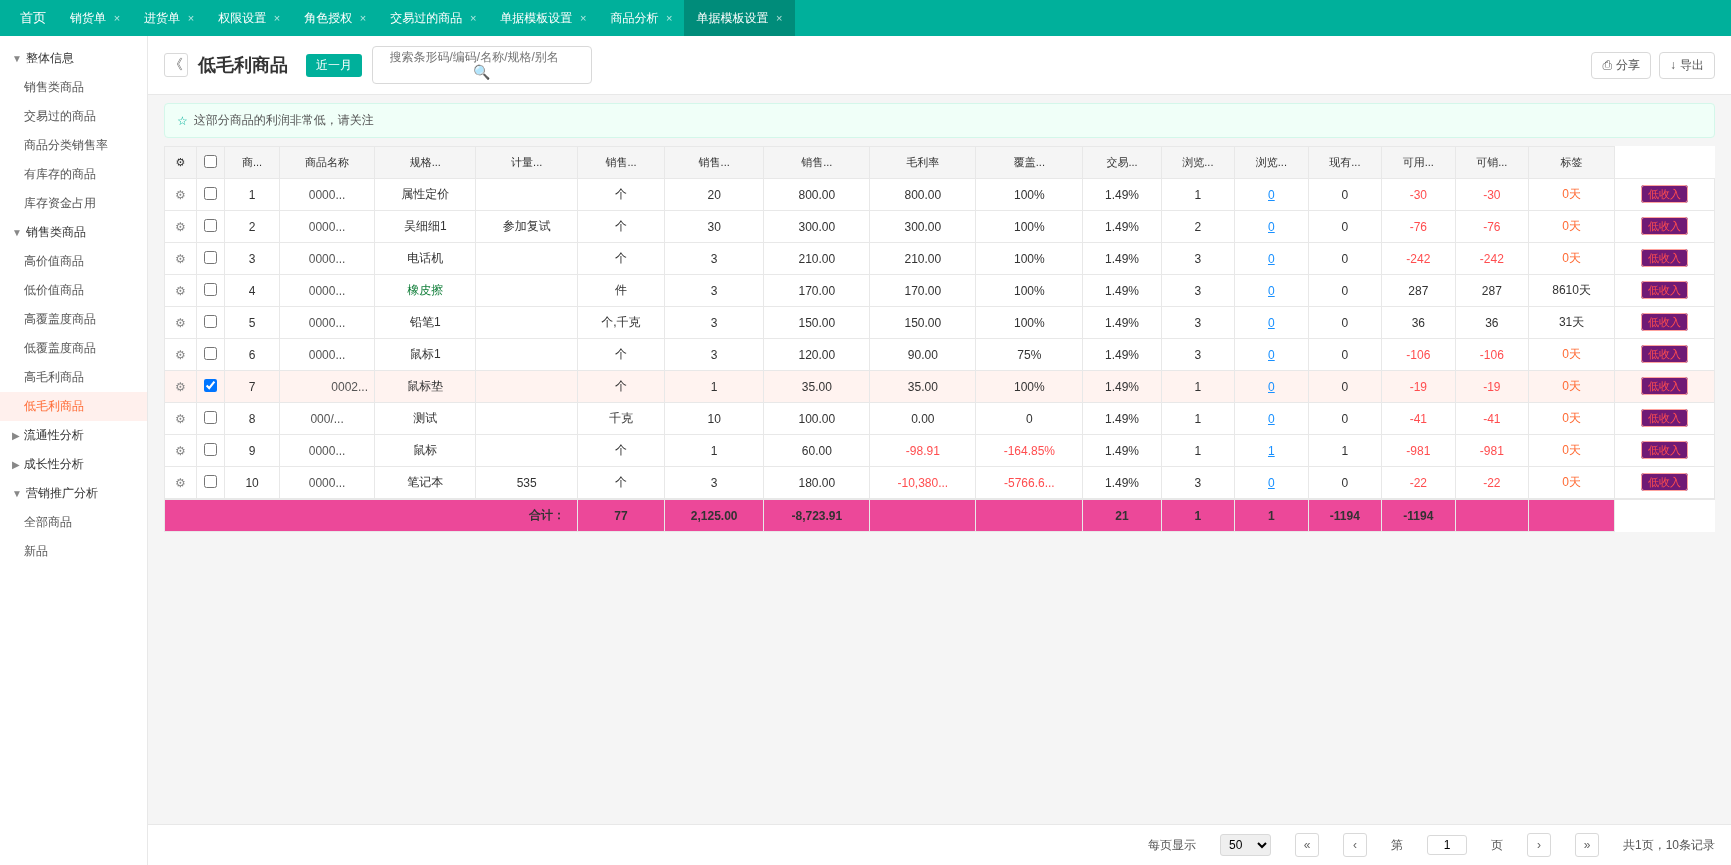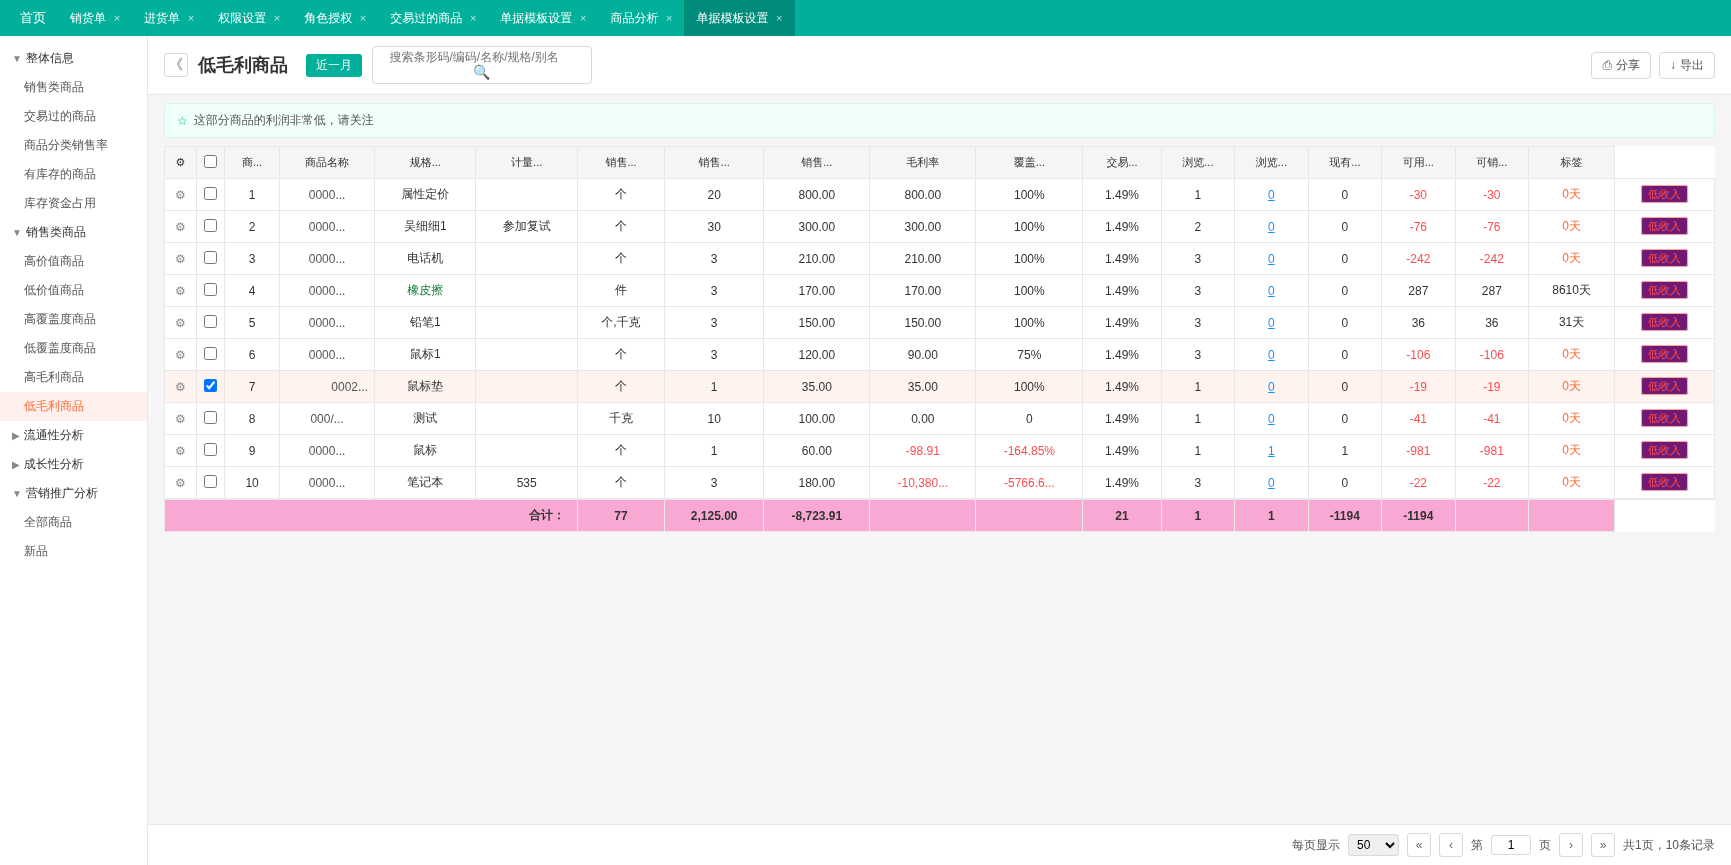--- a/index.html
+++ b/index.html
@@ -45,25 +45,25 @@
     thead tr { background: #f5f5f5; }
     th { padding: 8px 6px; border: 1px solid #e8e8e8; color: #333; font-weight: normal; text-align: center; font-size: 11px; white-space: nowrap; position: sticky; top: 0; background: #f5f5f5; z-index: 1; }
     td { padding: 7px 6px; border: 1px solid #e8e8e8; text-align: center; color: #333; font-size: 12px; white-space: nowrap; }
     tbody tr.selected { background: #fff3f0; }
     .tag-badge { padding: 2px 6px; border-radius: 3px; font-size: 11px; }
     .tag-low-income { background: #701a75; color: #ff4d4f; border: 1px solid #ffa39e; }
     .text-red { color: #ff4d4f; }
     .text-blue { color: #1890ff; text-decoration: underline; cursor: pointer; }
 
     
-    .total-row { background: #f9a8d4; border-top: 2px solid #e8e8e8; }
+    .total-row { background: #ec4899; border-top: 2px solid #e8e8e8; }
     .total-row td { font-weight: bold; color: #333; }
 
     
-    .pagination-bar { display: flex; align-items: center; justify-content: flex-end; padding: 8px 16px; background: #fff; border-top: 1px solid #e8e8e8; gap: 8px; color: #555; font-size: 12px; }
+    .pagination-bar { display: flex; align-items: center; justify-content: flex-end; padding: 8px 16px; background: #fff; border-top: 1px solid #e8e8e8; gap: 24px; color: #555; font-size: 12px; }
     .pagination-bar select { border: 1px solid #d9d9d9; border-radius: 3px; padding: 2px 4px; font-size: 12px; }
     .page-btn { width: 24px; height: 24px; border: 1px solid #d9d9d9; border-radius: 3px; background: #fff; cursor: pointer; display: flex; align-items: center; justify-content: center; color: #666; font-size: 12px; }
     .page-input { width: 40px; border: 1px solid #d9d9d9; border-radius: 3px; text-align: center; padding: 2px; font-size: 12px; }
     .gear-col { width: 32px; }
     .checkbox-col { width: 28px; }
 
     
     ::-webkit-scrollbar { width: 6px; height: 6px; }
     ::-webkit-scrollbar-track { background: #f1f1f1; }
     ::-webkit-scrollbar-thumb { background: #ccc; border-radius: 3px; }

